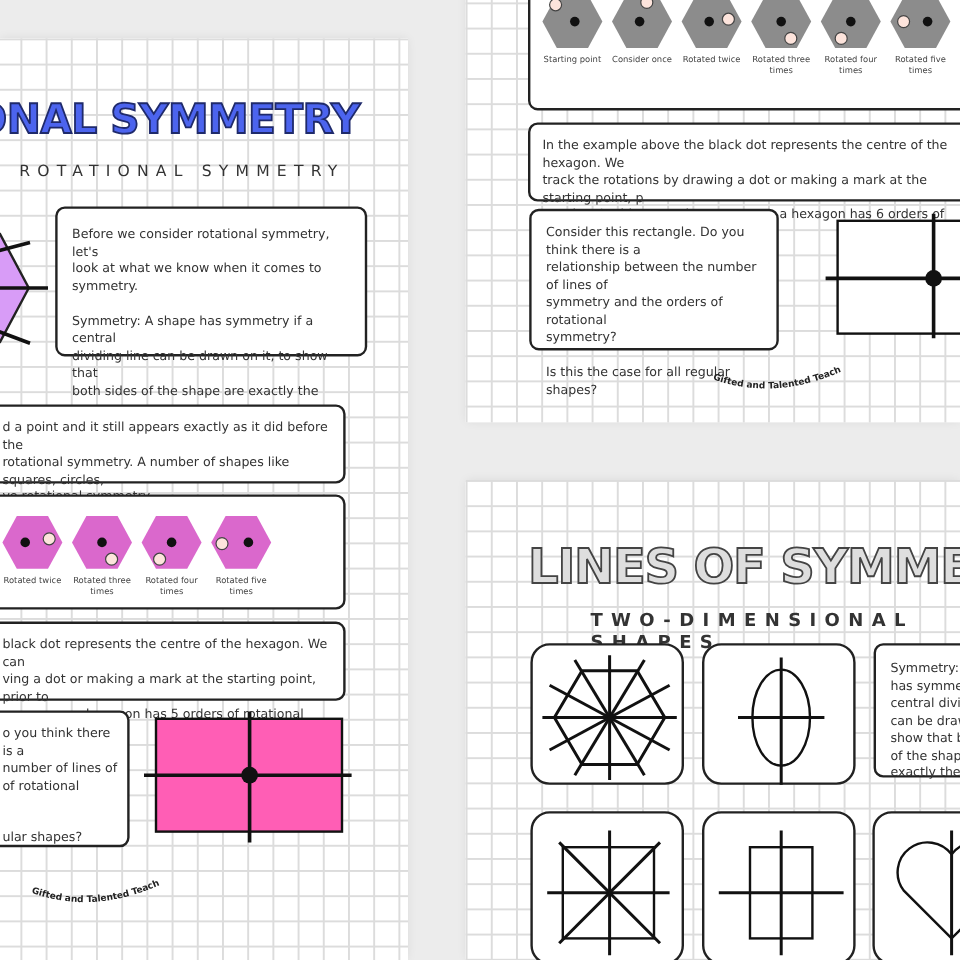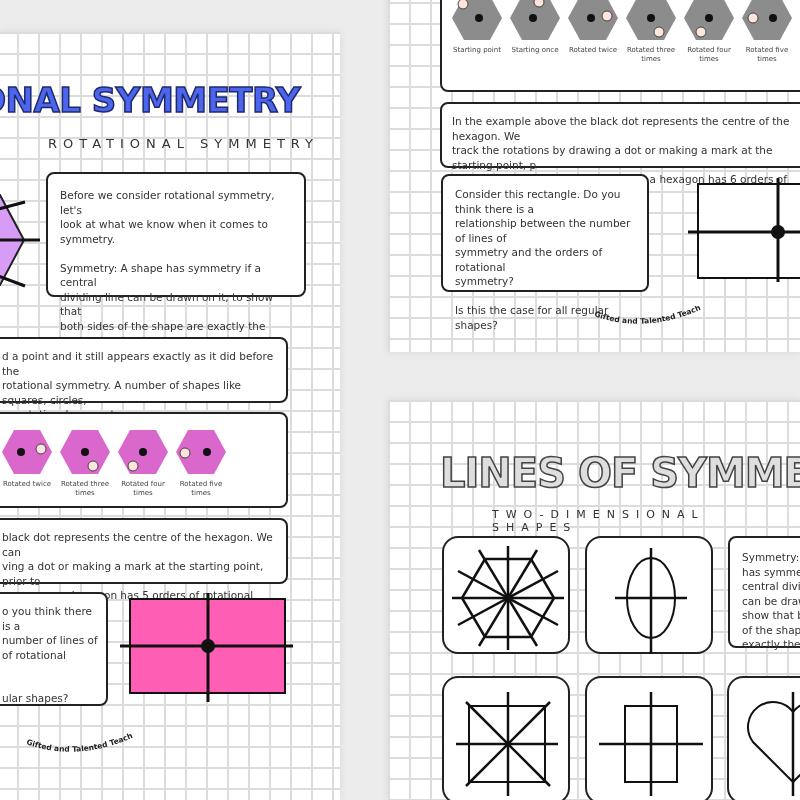--- a/index.html
+++ b/index.html
@@ -29,34 +29,34 @@
   
   .title-blue {
     position: absolute; left: -150px; top: 48px; width: 450px; text-align: right;
     font-family: "DejaVu Sans", sans-serif; font-weight: bold; font-size: 34px;
     color: #4c64ee; -webkit-text-stroke: 1.5px #1f2a6b; letter-spacing: -0.5px;
   }
   .subtitle {
     position: absolute; font-family: "DejaVu Sans", sans-serif;
     font-size: 13px; letter-spacing: 6px; color: #333;
   }
-  #sub-left { left: 16px; top: 104px; margin-left: 32px; }
+  #sub-left { left: 16px; top: 104px; }
 
   .hexrow { position: absolute; display: flex; }
   .hexcell { position: relative; width: 58px; text-align: center; }
   .hexcell svg { display: block; margin: 0 auto; }
   .hexlabel { font-size: 7px; color: #444; line-height: 9px; margin-top: 4px; }
 
   
   .title-outline {
     position: absolute; left: 52px; top: 50px; white-space: nowrap;
     font-family: "DejaVu Sans", sans-serif; font-weight: bold; font-size: 40px;
     color: #dedede; -webkit-text-stroke: 1.5px #444; letter-spacing: -1px;
   }
-  #sub-br { left: 104px; top: 108px; letter-spacing: 7px; font-size: 11px; }
+  #sub-br { left: 104px; top: 108px; letter-spacing: 7px; font-size: 15px; font-weight: bold; }
 
   .shape-card {
     position: absolute; background: #fff; border: 2.5px solid #222; border-radius: 16px;
   }
   .shape-card svg { position: absolute; left: 0; top: 0; }
 </style>
 </head>
 <body>
 
 <div class="page" id="page-left">
@@ -161,21 +161,21 @@
             <circle cx="14" cy="10" r="5" fill="#fde4dc" stroke="#444"></circle>
         </svg>
         <div class="hexlabel">Starting point</div>
       </div>
       <div class="hexcell">
         <svg width="56" height="48" viewBox="0 0 56 48">
           <polygon points="53,24 41,46 15,46 3,24 15,2 41,2" fill="#8c8c8c"></polygon>
           <circle cx="26" cy="24" r="4" fill="#111"></circle>
             <circle cx="32" cy="8" r="5" fill="#fde4dc" stroke="#444"></circle>
         </svg>
-        <div class="hexlabel">Starting once</div>
+        <div class="hexlabel">Consider once</div>
       </div>
       <div class="hexcell">
         <svg width="56" height="48" viewBox="0 0 56 48">
           <polygon points="53,24 41,46 15,46 3,24 15,2 41,2" fill="#8c8c8c"></polygon>
           <circle cx="26" cy="24" r="4" fill="#111"></circle>
             <circle cx="42" cy="22" r="5" fill="#fde4dc" stroke="#444"></circle>
         </svg>
         <div class="hexlabel">Rotated twice</div>
       </div>
       <div class="hexcell">

